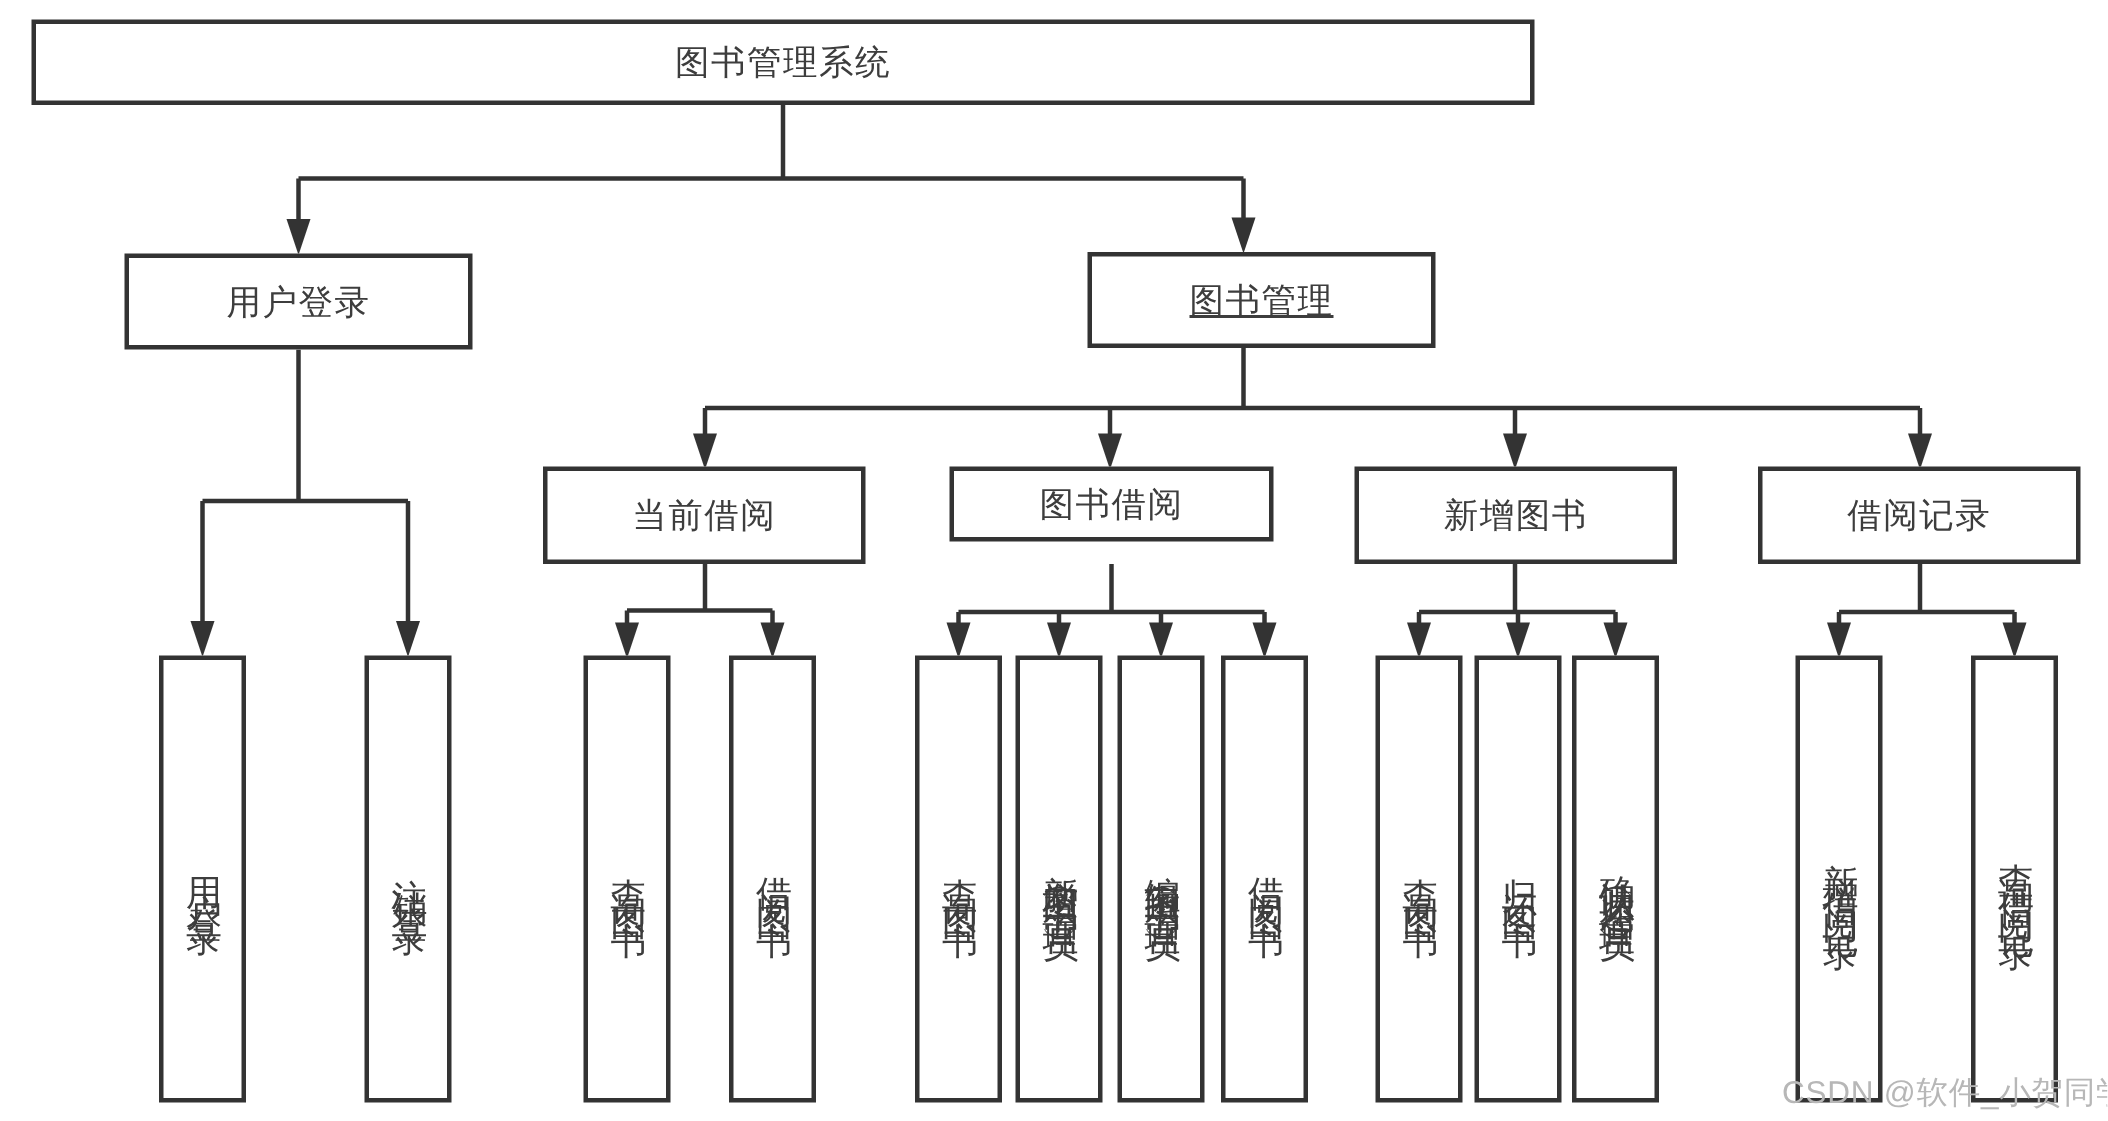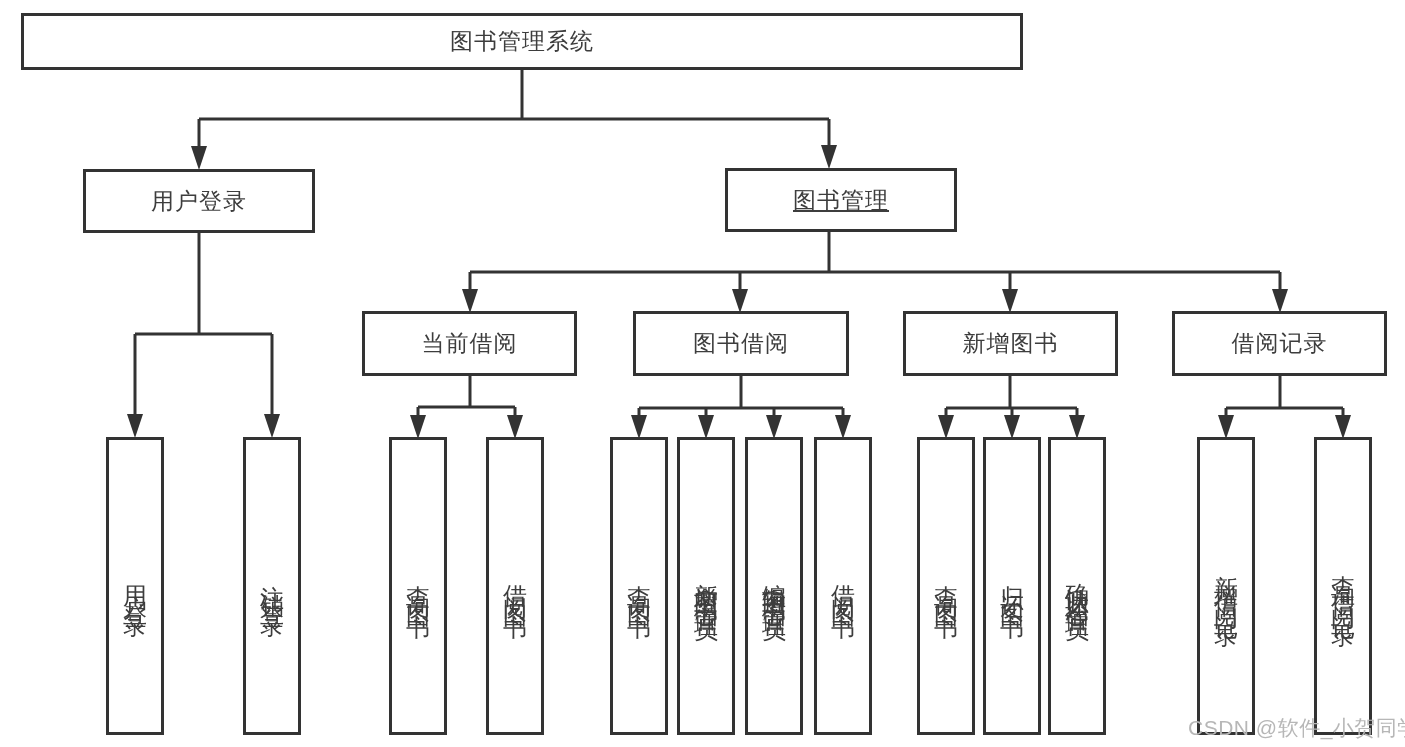--- a/index.html
+++ b/index.html
@@ -35,21 +35,21 @@
     text-orientation: mixed;
     letter-spacing: 10px;
   }
   .node.v.tight { letter-spacing: 5px; }
 
   
   .n-root   { left: 21px;  top: 13px;  width: 1002px; height: 57px; }
   .n-l2a    { left: 83px;  top: 169px; width: 232px;  height: 64px; }
   .n-l2b    { left: 725px; top: 168px; width: 232px;  height: 64px; text-decoration: underline; }
   .n-l3a    { left: 362px;  top: 311px; width: 215px; height: 65px; }
-  .n-l3b    { left: 633px;  top: 311px; width: 216px; height: 65px; }
+  .n-l3b    { left: 633px;  top: 311px; width: 216px; height: 50px; }
   .n-l3c    { left: 903px;  top: 311px; width: 215px; height: 65px; }
   .n-l3d    { left: 1172px; top: 311px; width: 215px; height: 65px; }
   .leaf     { top: 437px; width: 58px; height: 298px; }
   .n-f01 { left: 106px; }
   .n-f02 { left: 243px; }
   .n-f03 { left: 389px; }
   .n-f04 { left: 486px; }
   .n-f05 { left: 610px; }
   .n-f06 { left: 677px; }
   .n-f07 { left: 745px; }

